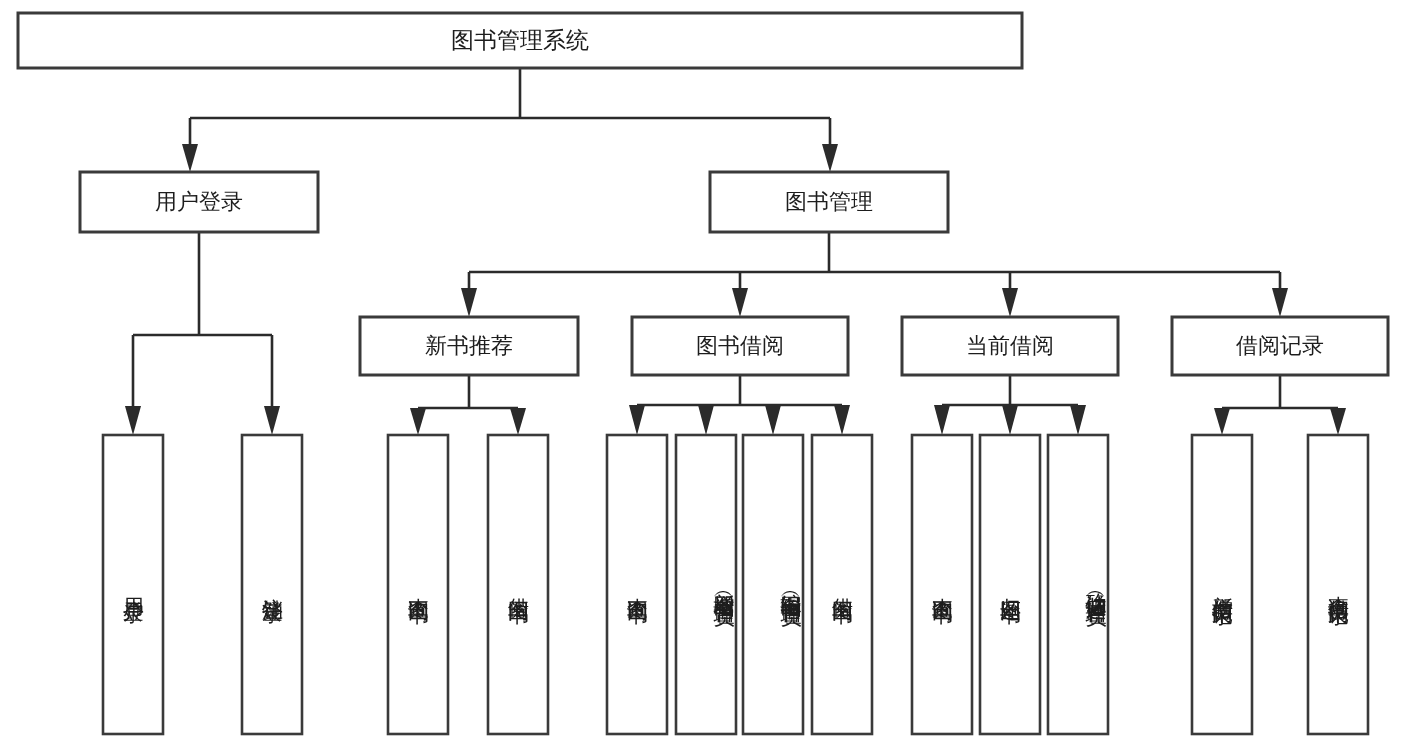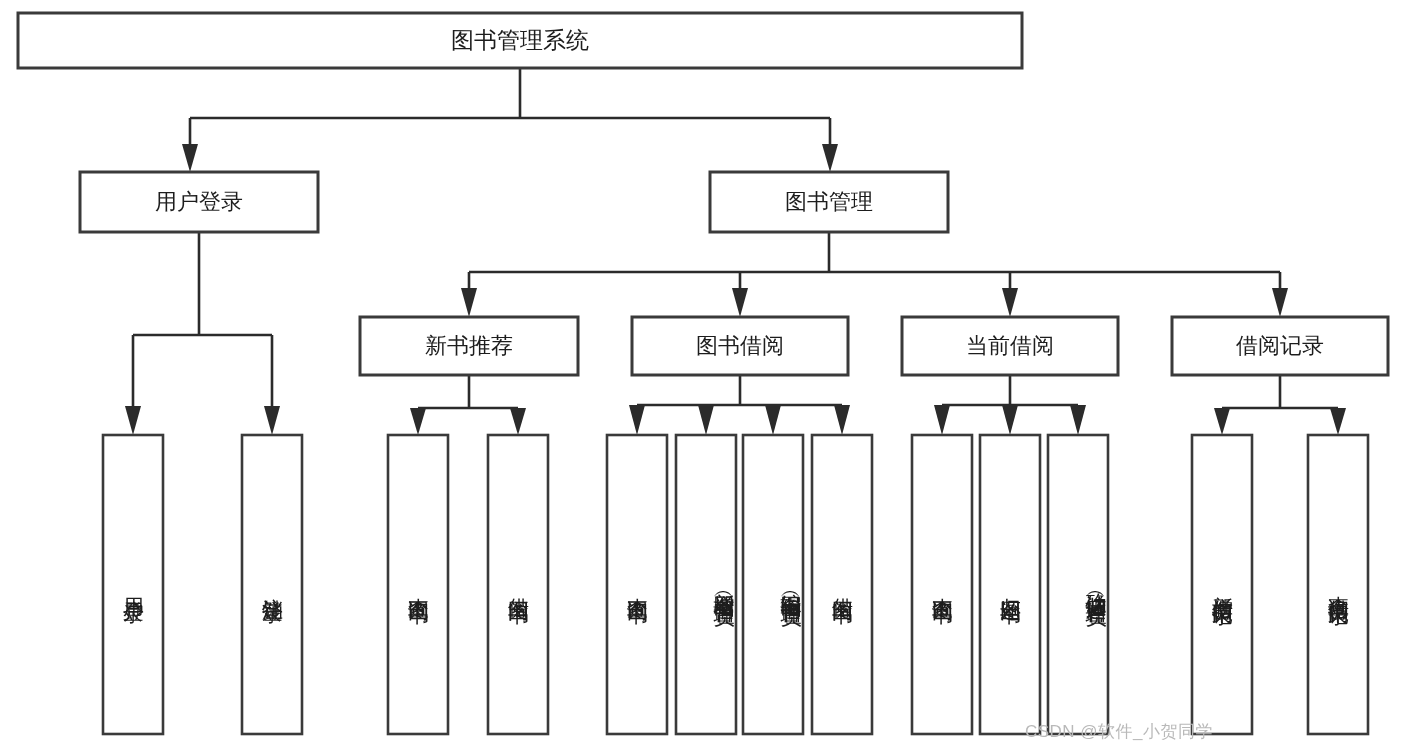--- a/index.html
+++ b/index.html
@@ -219,15 +219,14 @@
   <div class="vlabel" style="left:743px; top:440px; width:60px; height:290px; align-items:flex-start;">编辑图书（管理员）</div>
   <div class="vlabel" style="left:812px; top:435px; width:60px; height:299px;">借阅图书</div>
 
   <div class="vlabel" style="left:912px; top:435px; width:60px; height:299px;">查询图书</div>
   <div class="vlabel" style="left:980px; top:435px; width:60px; height:299px;">归还图书</div>
   <div class="vlabel" style="left:1048px; top:440px; width:60px; height:290px; align-items:flex-start;">确认归还（管理员）</div>
 
   <div class="vlabel" style="left:1192px; top:435px; width:60px; height:299px;">新增借阅记录</div>
   <div class="vlabel" style="left:1308px; top:435px; width:60px; height:299px;">查询借阅记录</div>
 
-  <div class="watermark">CSDN @软件_小贺同学</div>
 
 </div>
 
 </body></html>

